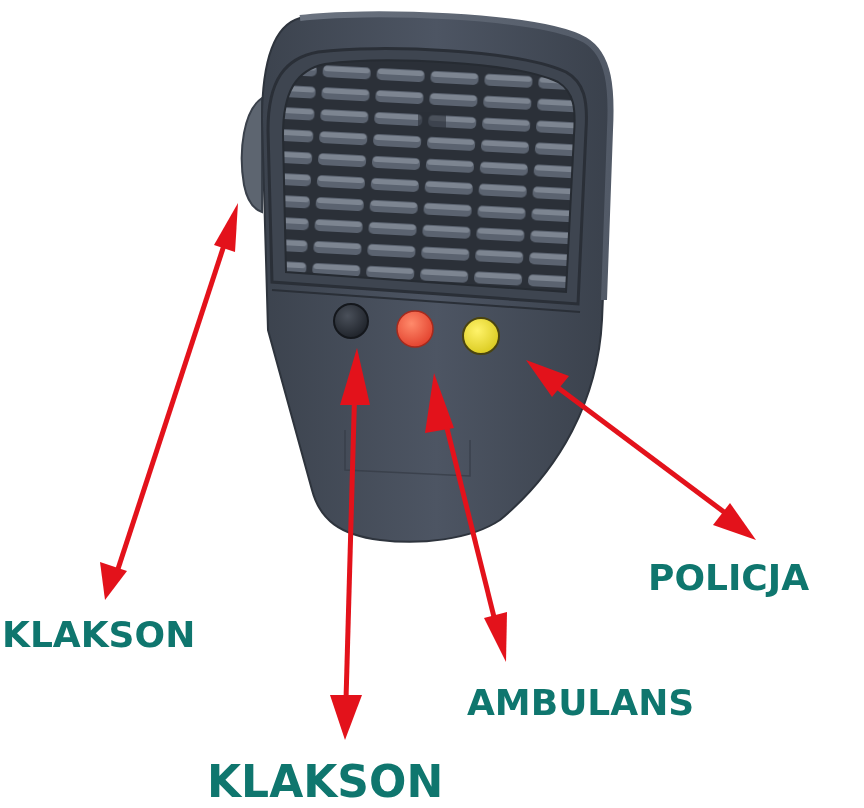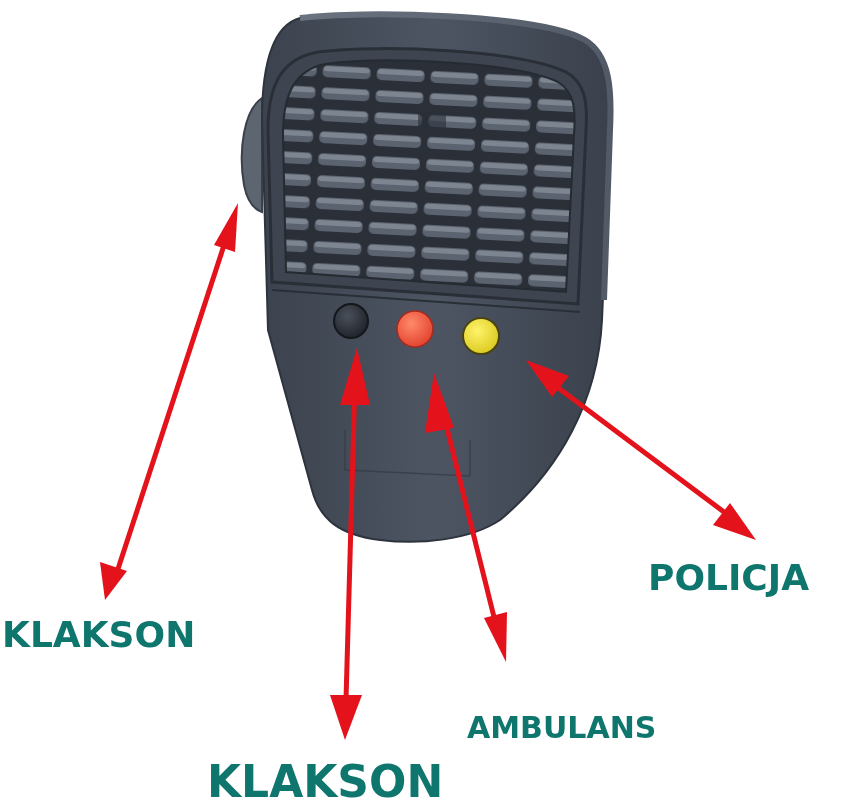--- a/index.html
+++ b/index.html
@@ -9,21 +9,21 @@
     position: absolute;
     font-family: "DejaVu Sans", sans-serif;
     font-weight: bold;
     color: #0f766e;
     letter-spacing: 0px;
     line-height: 1;
     white-space: nowrap;
   }
   #lbl-megafon  { left: 2px;   top: 617px; font-size: 36px; }
   #lbl-klakson  { left: 207px; top: 760px; font-size: 44px; }
-  #lbl-ambulans { left: 467px; top: 713px; font-size: 30px; }
+  #lbl-ambulans { left: 467px; top: 685px; font-size: 36px; }
   #lbl-policja  { left: 648px; top: 560px; font-size: 36px; }
 </style>
 </head>
 <body>
 
 <svg id="scene" width="864" height="808" viewBox="0 0 864 808" xmlns="http://www.w3.org/2000/svg">
   <defs>
     <linearGradient id="bodyGrad" x1="0" y1="0" x2="1" y2="0">
       <stop offset="0" stop-color="#3c434e"></stop>
       <stop offset="0.5" stop-color="#4d5563"></stop>

